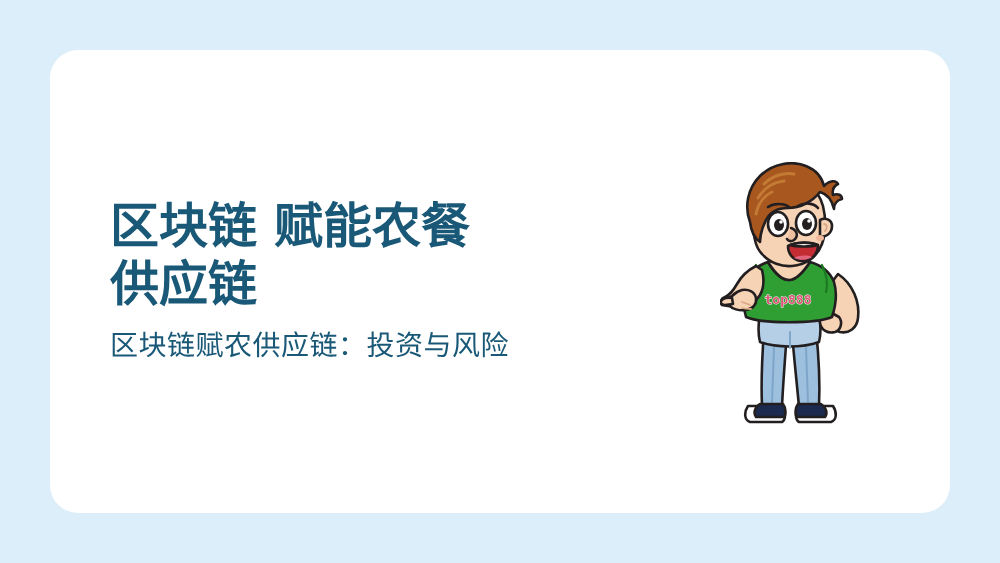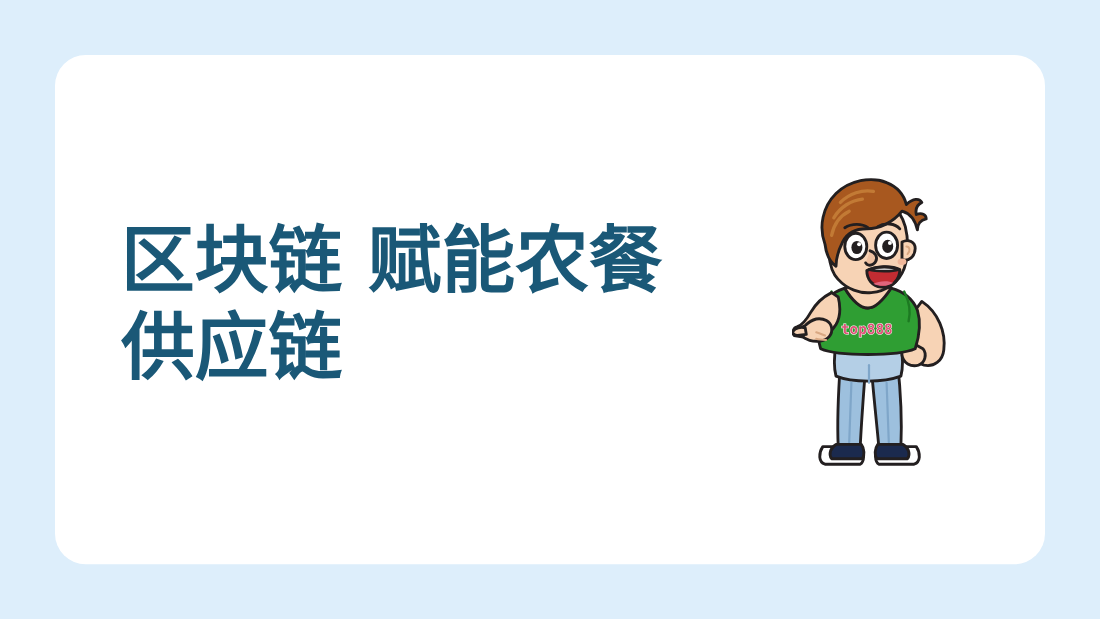--- a/index.html
+++ b/index.html
@@ -38,21 +38,21 @@
     position: absolute;
     left: 60px;   
     top: 148px;   
     width: 560px;
   }
 
   #slide-title {
     margin: 0;
     color: #1a5877;
     font-family: "DejaVu Sans", "Liberation Sans", sans-serif;
-    font-size: 67px;
+    font-size: 49px;
     font-weight: 700;
     line-height: 1.18;
     letter-spacing: 0px;
     white-space: pre-wrap;
   }
 
   #slide-subtitle {
     margin: 14px 0 0 0;
     color: #1a5877;
     font-family: "DejaVu Sans", "Liberation Sans", sans-serif;
@@ -75,20 +75,21 @@
 </head>
 <body>
 
 <div id="slide-root">
 
   <div id="slide-card">
 
     <div id="text-block">
       <h1 id="slide-title">区块链 赋能农餐
 供应链</h1>
+      <p id="slide-subtitle">区块链赋农供应链：投资与风险</p>
     </div>
 
     <div id="mascot">
       <svg viewBox="0 0 175 268" xmlns="http://www.w3.org/2000/svg">
         <g stroke="#231f20" stroke-width="2.6" stroke-linejoin="round" stroke-linecap="round">
 
           <path d="M44 168 C42 196 41 222 42 244 L62 245 C63 222 65 197 67 170 Z" fill="#9dc0de"></path>
           <path d="M72 170 C74 197 77 222 79 245 L99 244 C100 222 99 196 96 168 Z" fill="#9dc0de"></path>
 
           <path d="M40 152 C38 163 38 172 40 180 C55 186 83 186 99 180 C101 172 101 163 99 152 Z" fill="#b4cfe6"></path>

